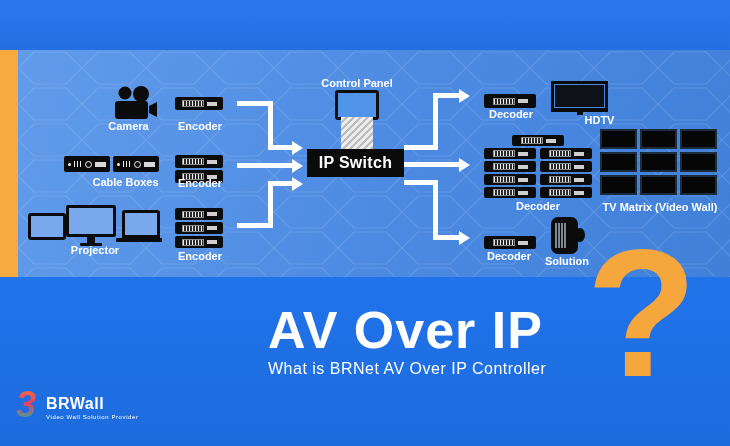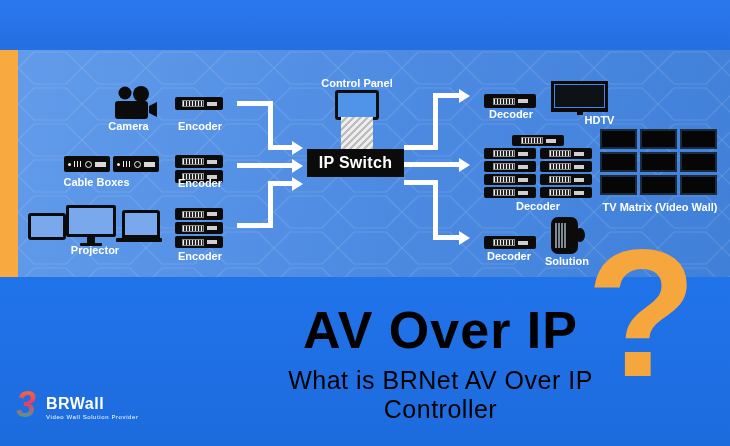--- a/index.html
+++ b/index.html
@@ -47,23 +47,23 @@
   .hdtv-inner{position:absolute;left:3px;top:3px;right:3px;bottom:4px;border:1px solid #4488E4;background:#0E1216;}
   .hdtv-stand{position:absolute;left:577px;top:112px;width:6px;height:3px;background:#0B0B0B;}
   .tvmatrix{position:absolute;left:600px;top:129px;display:grid;grid-template-columns:repeat(3,37px);grid-template-rows:repeat(3,20px);gap:3px;}
   .tvcell{background:#060606;border:2px solid #1D2C3D;box-sizing:border-box;}
 
   
   .seg{position:absolute;background:#fff;}
   .ah{position:absolute;width:0;height:0;border-top:7px solid transparent;border-bottom:7px solid transparent;border-left:11px solid #fff;}
 
   
-  .footer-text{position:absolute;left:268px;top:300px;width:345px;text-align:center;color:#000000;}
+  .footer-text{position:absolute;left:268px;top:300px;width:345px;color:#ffffff;}
   .footer-title{font-size:52px;font-weight:bold;line-height:60px;letter-spacing:1px;}
-  .footer-sub{font-size:25px;margin-top:6px;letter-spacing:.5px;}
+  .footer-sub{font-size:16px;letter-spacing:.5px;}
   .qmark{position:absolute;left:586px;top:228px;font-size:182px;line-height:170px;font-weight:bold;color:#F5A63C;}
 
   
   .logo{position:absolute;left:16px;top:388px;display:flex;align-items:flex-start;}
   .logo-mark{font-size:36px;line-height:34px;font-weight:bold;font-style:italic;background:linear-gradient(180deg,#F4703B 0%,#E83E63 45%,#18B9A7 100%);-webkit-background-clip:text;background-clip:text;color:transparent;}
   .logo-text{margin-left:10px;margin-top:7px;color:#fff;}
   .logo-name{font-size:16px;font-weight:bold;line-height:18px;letter-spacing:.5px;}
   .logo-tag{font-size:6px;letter-spacing:.6px;margin-top:1px;white-space:nowrap;}
 </style>
 </head>
@@ -99,21 +99,21 @@
       <span class="dots"></span>
       <span class="knob"></span>
       <span class="vents"></span>
     </div>
     <div class="cbox" style="left:113px;top:106px">
       <span class="dot"></span>
       <span class="dots"></span>
       <span class="knob"></span>
       <span class="vents"></span>
     </div>
-    <div class="lbl" style="left:54px;top:126px;width:85px">Cable Boxes</div>
+    <div class="lbl" style="left:83px;top:126px;width:85px">Cable Boxes</div>
 
     <div class="tablet" style="left:28px;top:163px"></div>
     <div class="monitor" style="left:66px;top:155px"></div>
     <div class="mon-neck" style="left:87px;top:187px"></div>
     <div class="mon-base" style="left:80px;top:193px"></div>
     <div class="lap-screen" style="left:122px;top:160px"></div>
     <div class="lap-base" style="left:116px;top:188px"></div>
     <div class="lbl" style="left:50px;top:194px;width:90px">Projector</div>
 
     <div class="srv" style="left:175px;top:47px;width:48px;height:13px">

